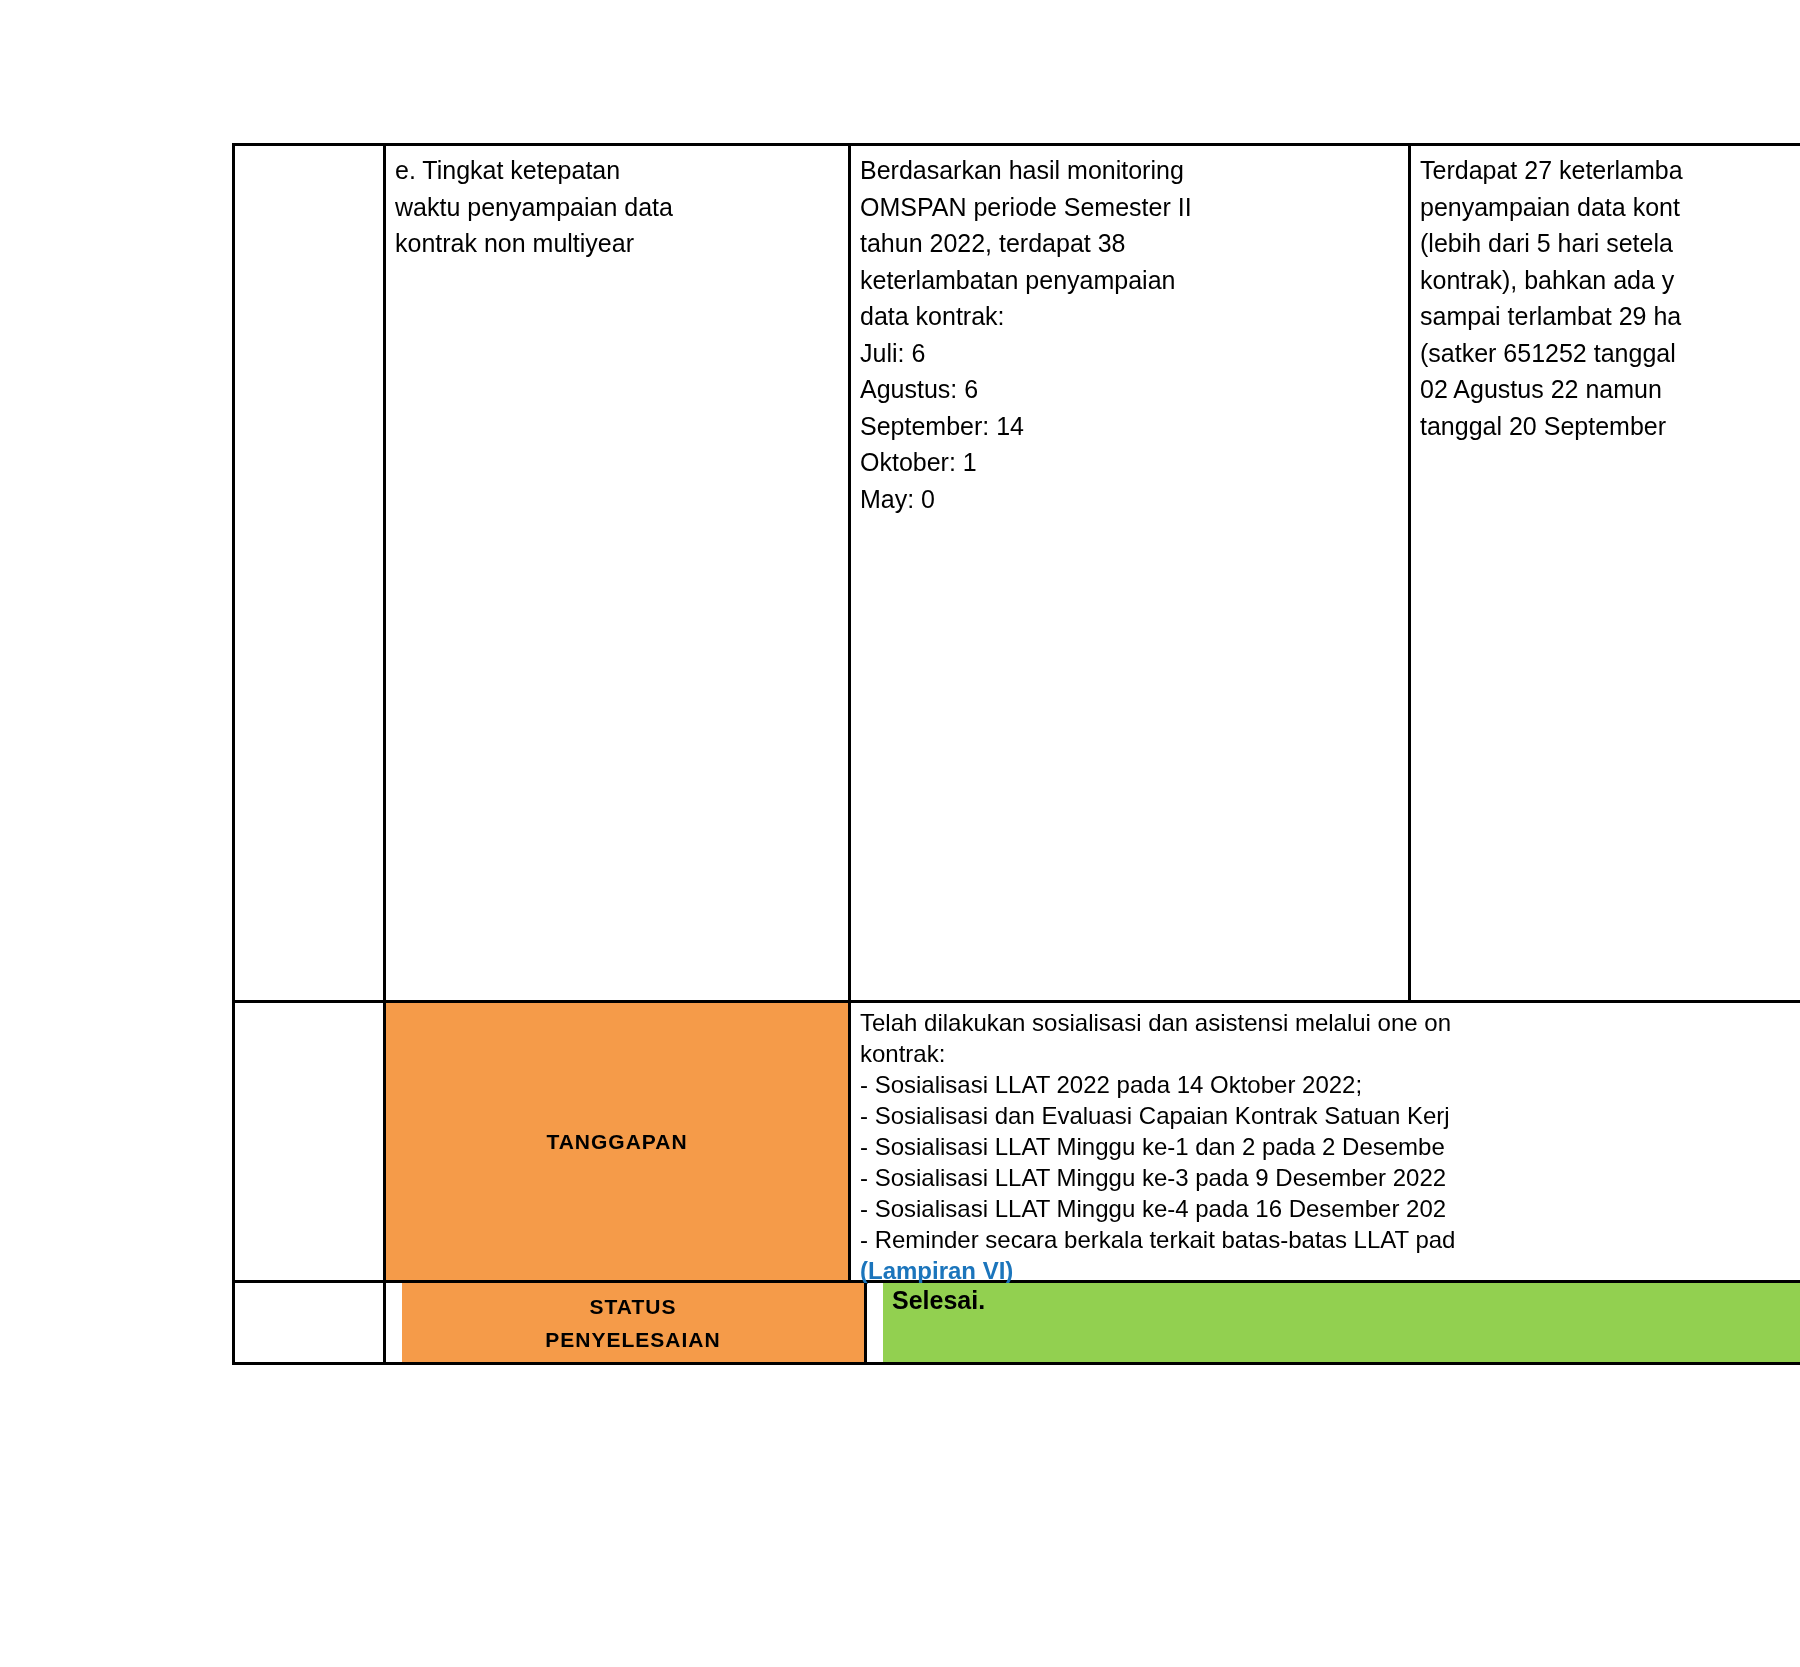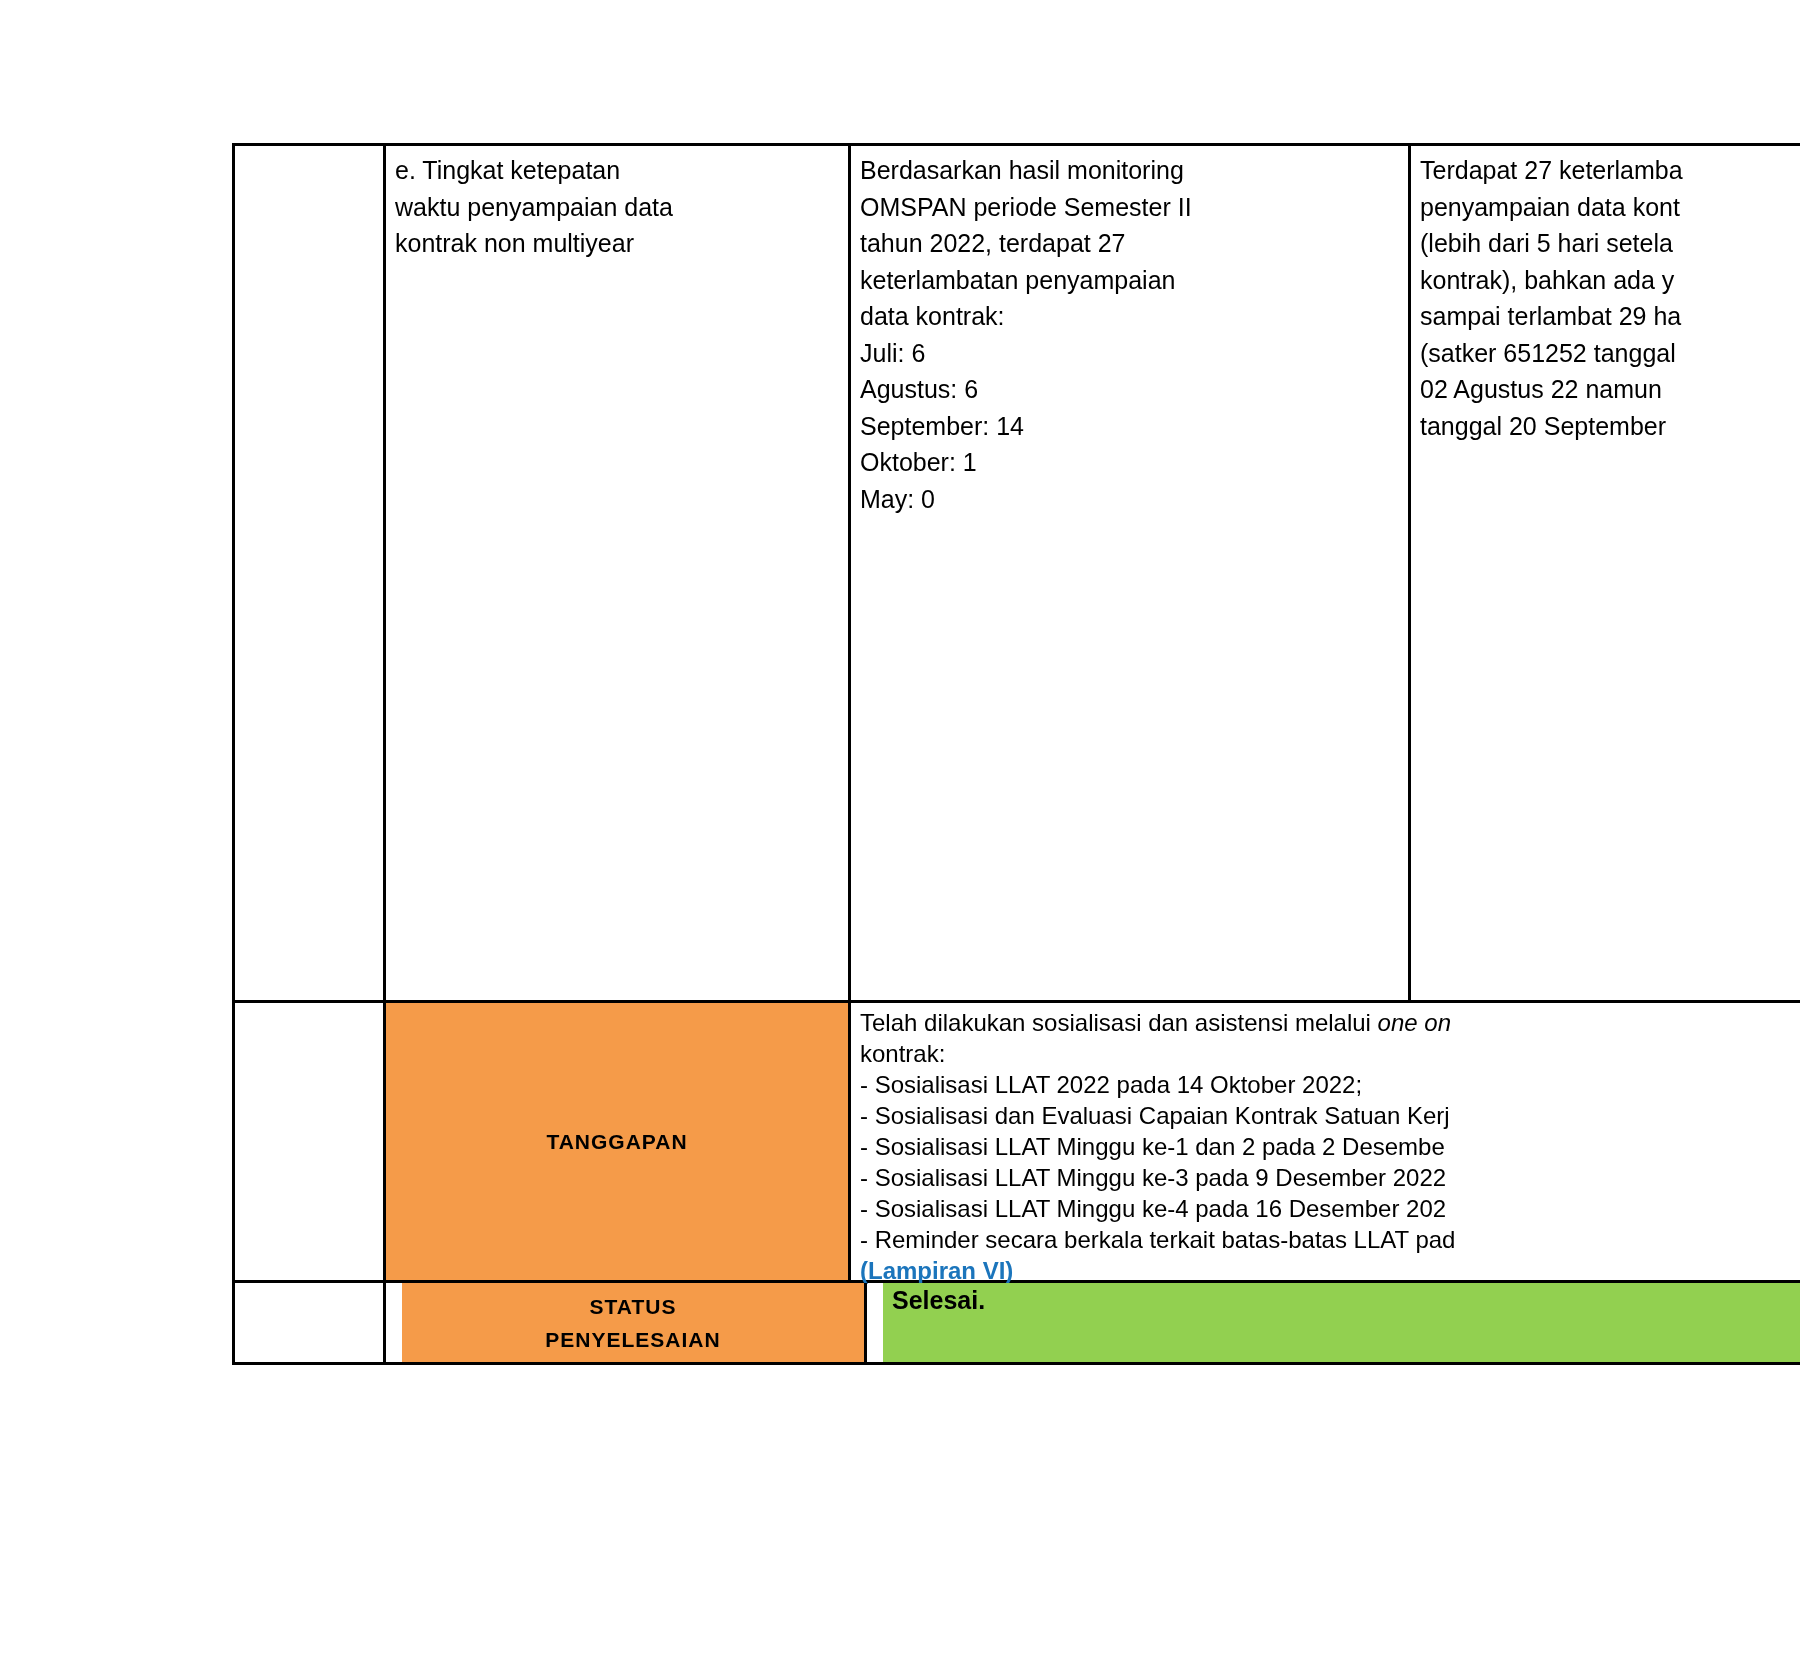--- a/index.html
+++ b/index.html
@@ -48,21 +48,21 @@
     align-items:center;
     justify-content:center;
     text-align:center;
     font-weight:bold;
     font-size:21px;
     letter-spacing:1px;
   }
   .label-cell .line{line-height:33px;white-space:pre;}
   .resp-block{padding:4px 8px 0 9px;font-size:24px;line-height:31px;background:#fff;}
   .resp-block .line{white-space:pre;}
-  .it{font-style:italic;}
+  .it{}
   .lampiran{font-weight:bold;color:var(--blue);white-space:pre;}
   .status-cell{
     background:var(--green);
     padding:2px 8px 8px 9px;
     font-size:25px;
     font-weight:bold;
     line-height:31px;
     white-space:pre;
   }
 </style>
@@ -74,21 +74,21 @@
   <div class="trow trow-1">
     <div class="cell bordered col-idx"></div>
     <div class="cell bordered col-label textblock">
         <div class="line">e. Tingkat ketepatan</div>
         <div class="line">waktu penyampaian data</div>
         <div class="line">kontrak non multiyear</div>
       </div>
     <div class="cell bordered col-mon textblock">
         <div class="line">Berdasarkan hasil monitoring</div>
         <div class="line">OMSPAN periode Semester II</div>
-        <div class="line">tahun 2022, terdapat 27</div>
+        <div class="line">tahun 2022, terdapat 38</div>
         <div class="line">keterlambatan penyampaian</div>
         <div class="line">data kontrak:</div>
         <div class="line">Juli: 6</div>
         <div class="line">Agustus: 6</div>
         <div class="line">September: 14</div>
         <div class="line">Oktober: 1</div>
         <div class="line">May: 0</div>
       </div>
     <div class="cell col-rest textblock">
         <div class="line">Terdapat 27 keterlamba</div>

